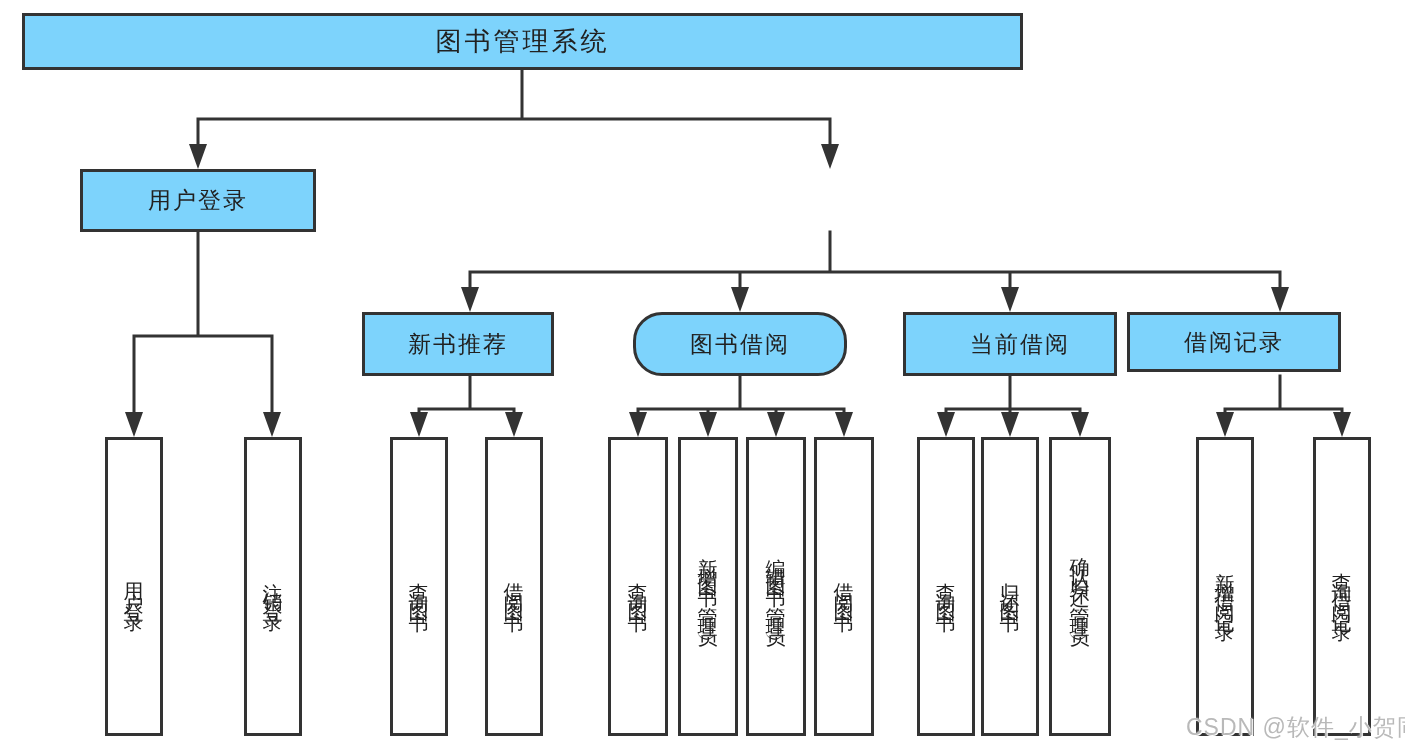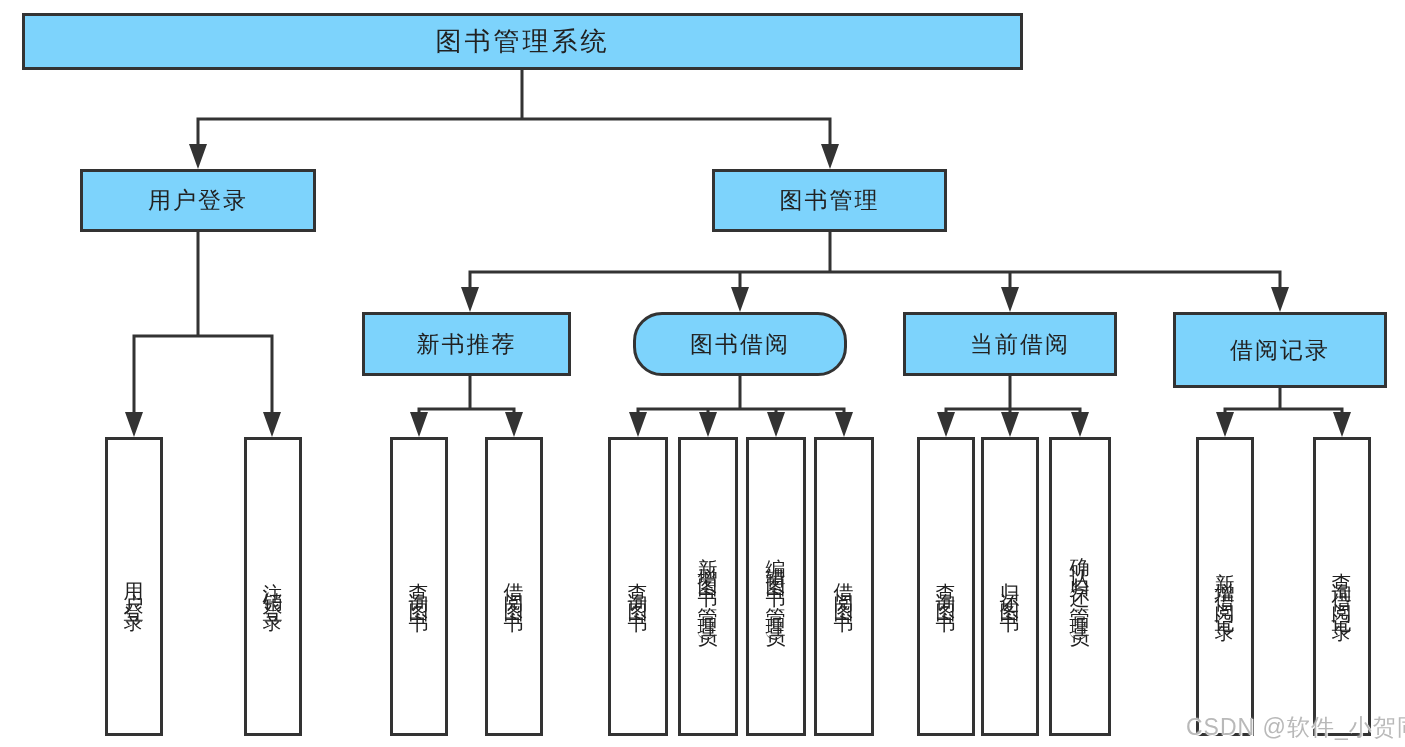--- a/index.html
+++ b/index.html
@@ -128,34 +128,31 @@
          M1333 412 H1351 L1342 437 Z"></path>
   </svg>
 
   <div class="hnode root" style="left:22px; top:13px; width:1001px; height:57px;">
     <span>图书管理系统</span>
   </div>
 
   <div class="hnode" style="left:80px; top:169px; width:236px; height:63px;">
     <span>用户登录</span>
   </div>
-  <div class="hnode" style="left:712px; top:169px; width:235px; height:63px;">
-    <span>图书管理</span>
-  </div>
-
-  <div class="hnode" style="left:362px; top:312px; width:209px; height:64px;">
+
+  <div class="hnode" style="left:362px; top:312px; width:192px; height:64px;">
     <span>新书推荐</span>
   </div>
   <div class="hnode" style="left:633px; top:312px; width:214px; height:64px;border-radius:29px;">
     <span>图书借阅</span>
   </div>
   <div class="hnode" style="left:903px; top:312px; width:214px; height:64px;padding-left:20px;">
     <span>当前借阅</span>
   </div>
-  <div class="hnode" style="left:1173px; top:312px; width:214px; height:76px;">
+  <div class="hnode" style="left:1127px; top:312px; width:214px; height:60px;">
     <span>借阅记录</span>
   </div>
 
   <div class="vnode" style="left:105px; width:58px;">
     <span>用户登录</span>
   </div>
   <div class="vnode" style="left:244px; width:58px;">
     <span>注销登录</span>
   </div>
 

